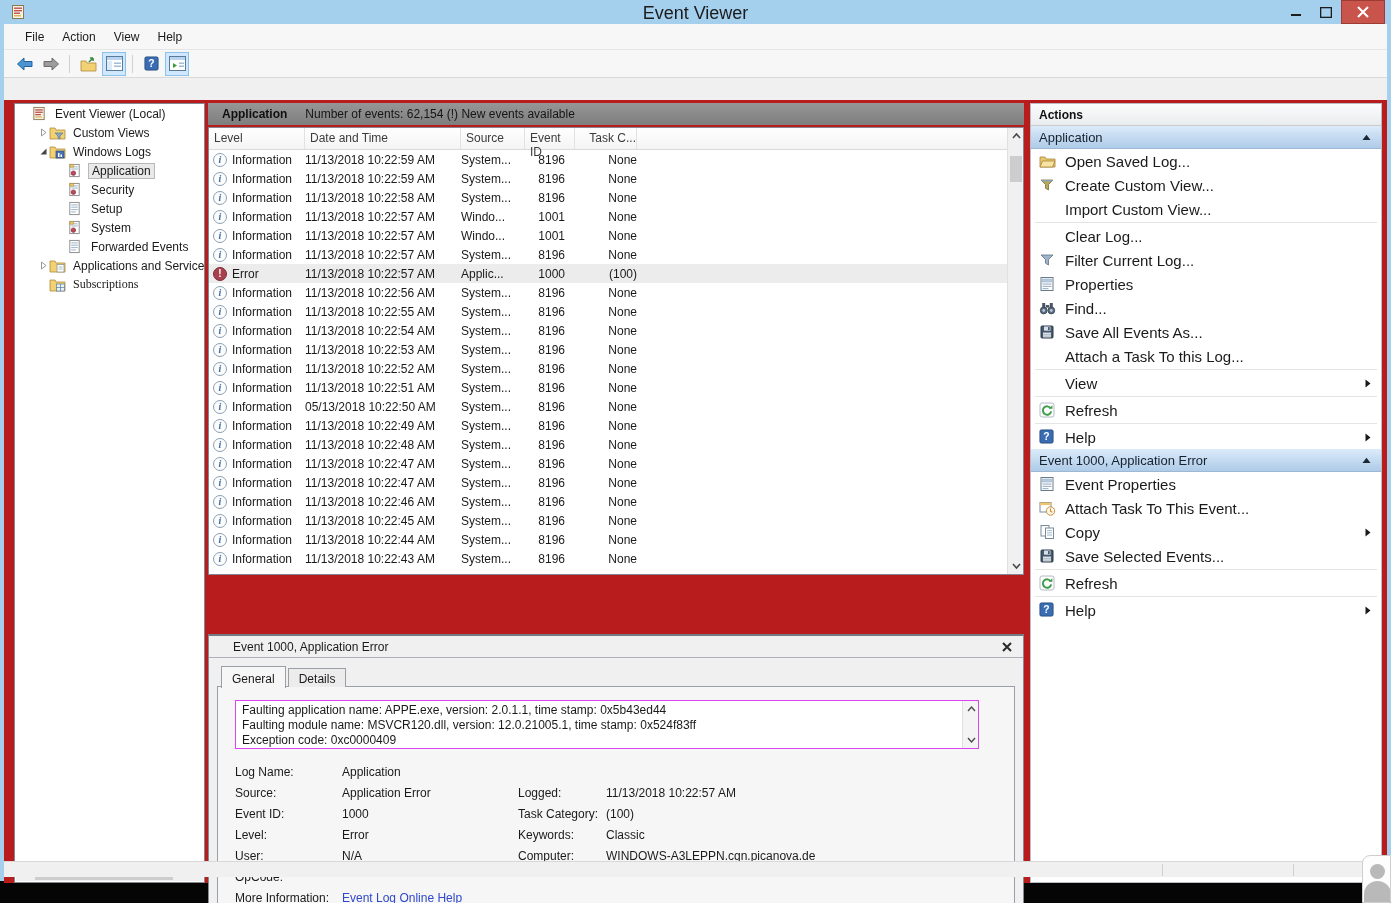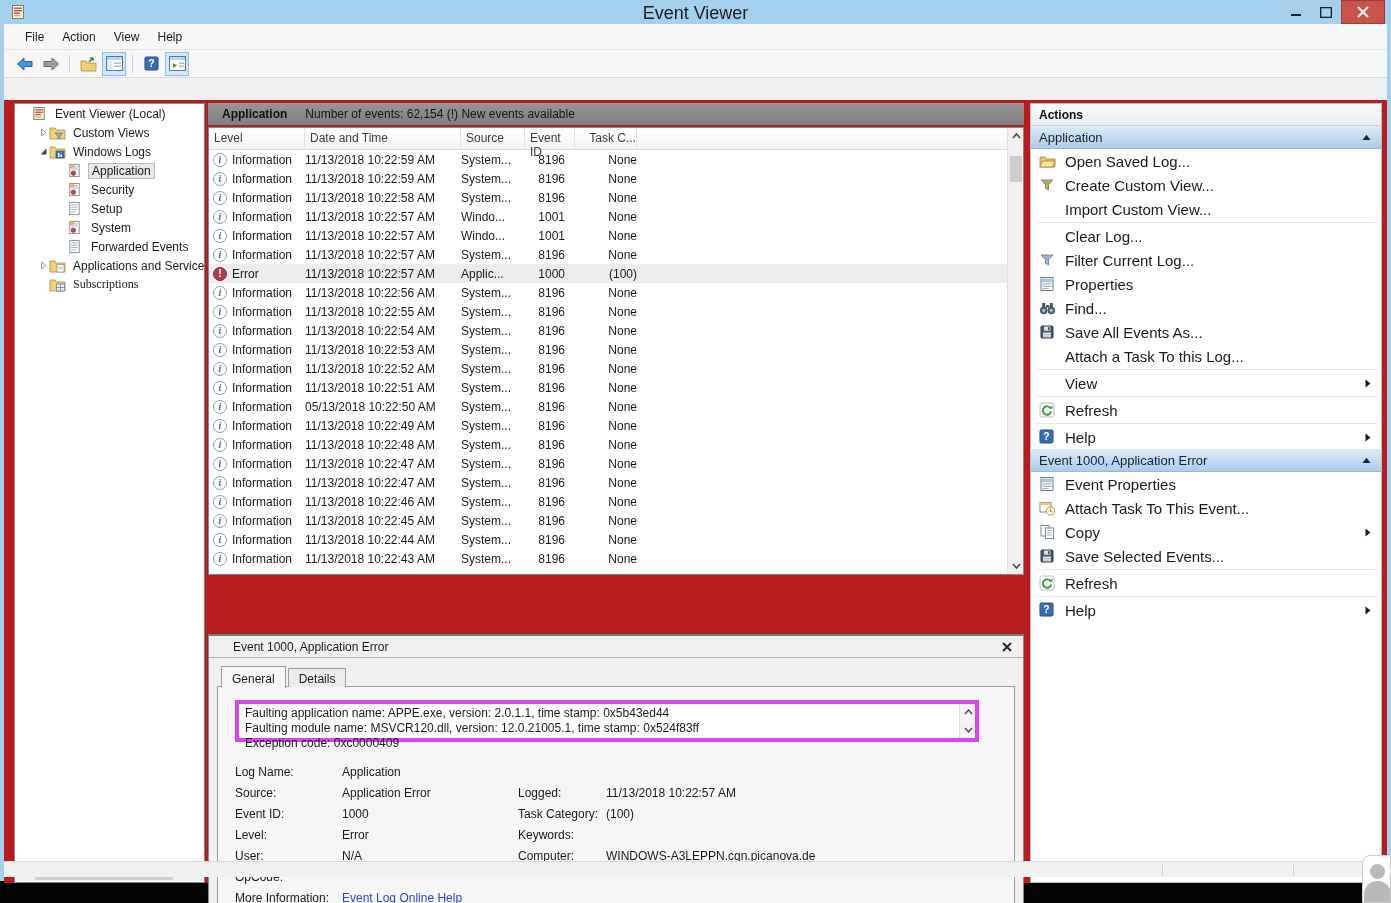--- a/index.html
+++ b/index.html
@@ -65,21 +65,21 @@
 
   
   .preview { position:absolute; left:204px; top:534px; width:816px; height:303px; background:#f0f0f0; border:1px solid #898c95; border-top:2px solid #767a82; }
   .pv-header { position:absolute; left:0; top:0; width:100%; height:22px; border-bottom:1px solid #aeb2b8; display:flex; align-items:center; padding:0 8px 0 24px; }
   .pv-title { font-size:12px; color:#1a1a1a; flex:1; }
   .pv-close { width:16px; height:16px; display:flex; align-items:center; justify-content:center; }
   .pv-tabs { position:absolute; left:12px; top:29px; display:flex; align-items:flex-end; height:22px; z-index:2; }
   .tab { font-size:12px; color:#1a1a1a; border:1px solid #9a9ea6; padding:3px 10px 4px; background:#ececec; margin-right:2px; border-bottom:none; height:19px; }
   .tab.active { background:#f6f6f6; height:22px; padding-top:5px; position:relative; top:1px; }
   .pv-body { position:absolute; left:8px; right:8px; top:50px; bottom:8px; background:#f6f6f6; border:1px solid #9a9ea6; }
-  .desc-box { position:absolute; left:17px; top:13px; width:744px; height:42px; background:#fff; border:4px solid #d946ef; font-size:12px; color:#1a1a1a; padding:2px 20px 0 6px; line-height:15px; }
+  .desc-box { position:absolute; left:17px; top:13px; width:744px; height:49px; background:#fff; border:1px solid #d946ef; font-size:12px; color:#1a1a1a; padding:2px 20px 0 6px; line-height:15px; }
   .desc-scroll { position:absolute; right:0; top:0; bottom:0; width:16px; background:#f4f4f4; border-left:1px solid #e0e0e0; }
   .fields { position:absolute; left:17px; top:74px; right:20px; }
   .frow { display:flex; height:21px; font-size:12px; color:#1a1a1a; align-items:center; }
   .fl { width:107px; flex:none; } .flv { width:176px; flex:none; white-space:nowrap; } .fr { width:88px; flex:none; } .frv { flex:1; white-space:nowrap; }
   .flink { color:#3048c8; text-decoration:underline; }
 
   
   .actions { position:absolute; left:1026px; top:3px; width:352px; height:780px; background:#fff; border:1px solid #b9bcc2; }
   .actions-title { height:22px; background:linear-gradient(#fcfcfc,#e9ecef); border-bottom:1px solid #cbcbcb; font-size:12px; font-weight:bold; color:#111; display:flex; align-items:center; padding-left:8px; }
   .sec-header { height:23px; background:linear-gradient(#dcebfa,#aecbe8); border-bottom:1px solid #9db8d4; display:flex; align-items:center; padding:0 10px 0 8px; }
@@ -646,20 +646,21 @@
               <div class="frow">
                 <span class="fl">Event ID:</span>
                 <span class="flv">1000</span>
                 <span class="fr">Task Category:</span>
                 <span class="frv">(100)</span>
               </div>
               <div class="frow">
                 <span class="fl">Level:</span>
                 <span class="flv">Error</span>
                 <span class="fr">Keywords:</span>
+                <span class="frv">Classic</span>
               </div>
               <div class="frow">
                 <span class="fl">User:</span>
                 <span class="flv">N/A</span>
                 <span class="fr">Computer:</span>
                 <span class="frv">WINDOWS-A3LEPPN.cgn.picanova.de</span>
               </div>
               <div class="frow">
                 <span class="fl">OpCode:</span>
                 <span class="flv"></span>

